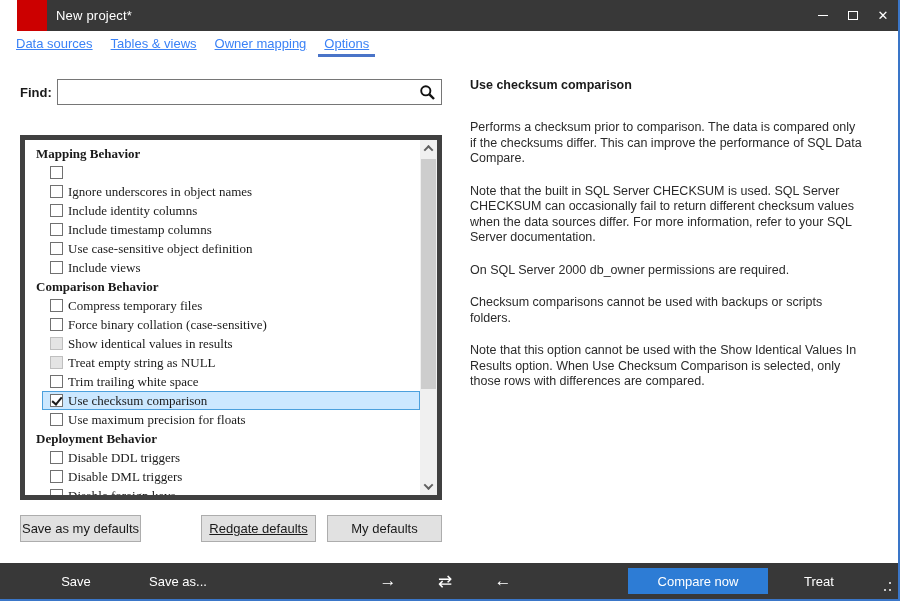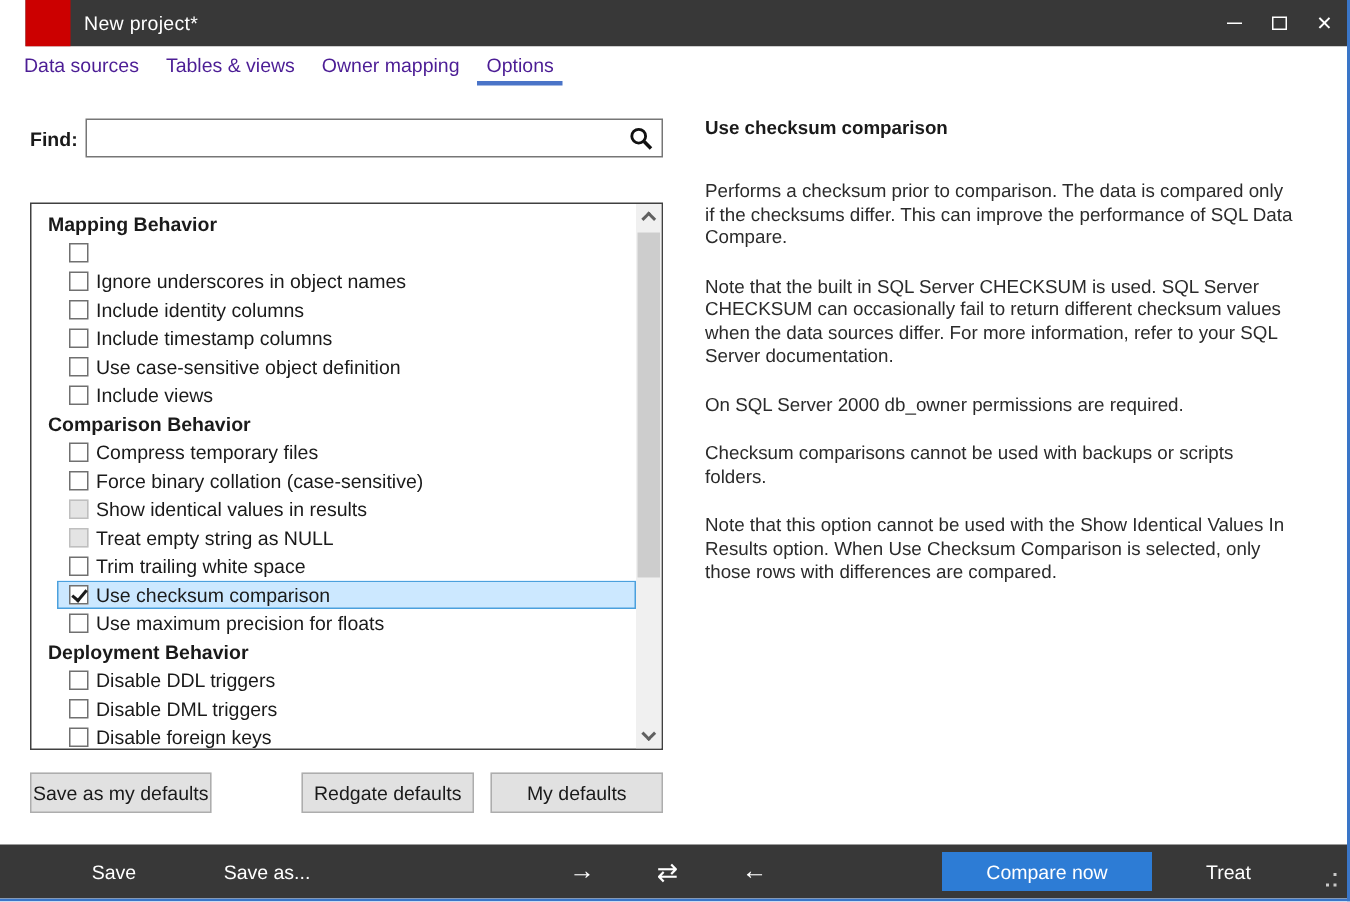--- a/index.html
+++ b/index.html
@@ -14,48 +14,48 @@
   .titlebar { position:absolute; top:0; left:17px; right:0; height:31px; background:#383838; display:flex; align-items:center; }
   .app-icon { width:30px; height:31px; background:#cc0000; flex:none; }
   .title { color:#ffffff; font-size:13px; margin-left:9px; letter-spacing:.2px; }
   .win-controls { margin-left:auto; display:flex; height:100%; }
   .win-btn { width:30px; height:100%; display:flex; align-items:center; justify-content:center; color:#fff; cursor:default; }
   .glyph-min { width:10px; height:1px; background:#fff; display:block; }
   .glyph-max { width:10px; height:9px; border:1px solid #fff; display:block; }
   .glyph-close { font-size:13px; line-height:1; }
   
   .tabbar { position:absolute; top:31px; left:0; right:0; height:26px; background:#fff; display:flex; padding-left:7px; }
-  .tab { position:relative; font-size:13px; padding:5px 9px 0 9px; color:#4c1d95; white-space:nowrap; }
+  .tab { position:relative; font-size:13px; padding:5px 9px 0 9px; color:#3b82f6; white-space:nowrap;text-decoration:underline; }
   .tab.active::after { content:""; position:absolute; left:3px; right:3px; bottom:0; height:3px; background:#4a74c8; }
   
   .find-label { position:absolute; left:20px; top:85px; font-size:13px; font-weight:bold; }
   .find-input { position:absolute; left:57px; top:79px; width:385px; height:26px; border:1px solid #767676; background:#fff; font:13px "Liberation Sans",sans-serif; padding:0 28px 0 6px; outline:none; }
   .search-icon { position:absolute; left:419px; top:84px; width:17px; height:17px; }
   
-  .options-list { position:absolute; left:20px; top:135px; width:422px; height:365px; border:1px solid #404040; background:#fff; overflow:hidden; }
+  .options-list { position:absolute; left:20px; top:135px; width:422px; height:365px; border:5px solid #404040; background:#fff; overflow:hidden;font-family:Liberation Serif, serif; }
   .rows { position:absolute; top:0; left:0; right:17px; padding-top:4px; }
   .row { height:19px; line-height:19px; font-size:13px; white-space:nowrap; }
   .row.header { font-weight:bold; padding-left:11px; }
   .row.item { margin-left:17px; padding-left:8px; display:flex; align-items:center; }
   .row.selected { background:#cce8ff; box-shadow:inset 0 0 0 1px #4ba0dd; }
   .checkbox { width:13px; height:13px; border:1px solid #707070; background:#fff; flex:none; position:relative; margin-right:5px; }
   .checkbox.disabled { background:#e4e4e4; border-color:#bfbfbf; }
   .checkbox.checked::after { content:""; position:absolute; left:3px; top:0px; width:4px; height:8px; border-right:2px solid #1b1b1b; border-bottom:2px solid #1b1b1b; transform:rotate(40deg); }
   
   .scrollbar { position:absolute; top:0; right:0; bottom:0; width:17px; background:#f0f0f0; }
   .sb-btn { position:absolute; left:0; width:17px; height:17px; display:flex; align-items:center; justify-content:center; }
   .sb-btn.up { top:0; } .sb-btn.down { bottom:0; }
   .chev { width:7px; height:7px; border-top:2px solid #606060; border-right:2px solid #606060; display:block; }
   .chev.up { transform:rotate(-45deg) translate(-1px,1px); }
   .chev.down { transform:rotate(135deg) translate(-1px,1px); }
   .sb-thumb { position:absolute; left:1px; top:19px; width:15px; height:230px; background:#cdcdcd; }
   
   .btn { position:absolute; top:515px; height:27px; background:#e1e1e1; border:1px solid #adadad; font:13px "Liberation Sans",sans-serif; color:#1a1a1a; text-align:center; }
   .btn-save-defaults { left:20px; width:121px; }
-  .btn-redgate { left:201px; width:115px; }
+  .btn-redgate { left:201px; width:115px;text-decoration:underline; }
   .btn-mydefaults { left:327px; width:115px; }
   
   .help { position:absolute; left:470px; top:78px; width:392px; color:#2b2b2b; }
   .help h3 { font-size:12.5px; font-weight:bold; color:#1a1a1a; margin-bottom:28px; }
   .help p { font-size:12.5px; line-height:15.5px; margin-bottom:17px; }
   
   .bottombar { position:absolute; left:0; right:0; top:563px; height:36px; background:#383838; color:#fff; font-size:13px; }
   .bb-item { position:absolute; top:0; height:36px; display:flex; align-items:center; justify-content:center; cursor:default; }
   .bb-save { left:48px; width:56px; }
   .bb-saveas { left:140px; width:76px; }

